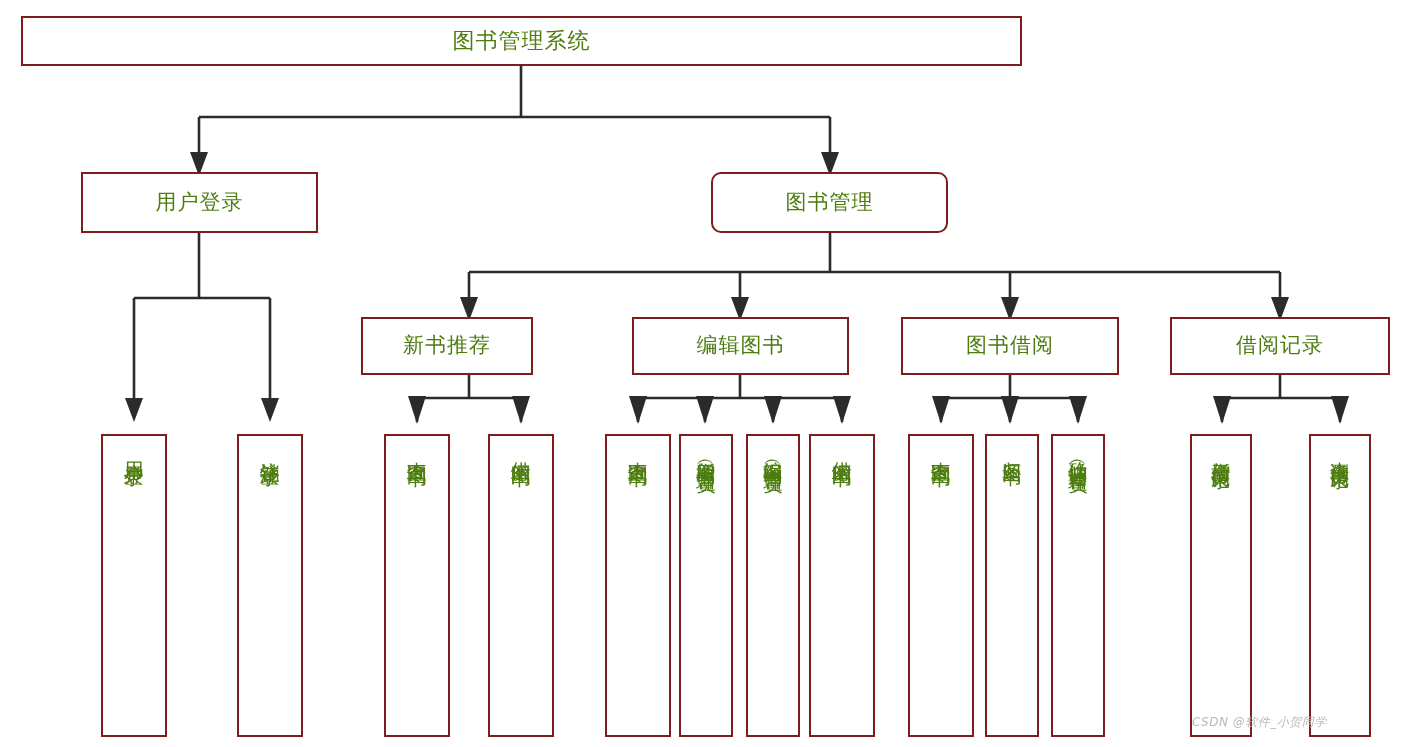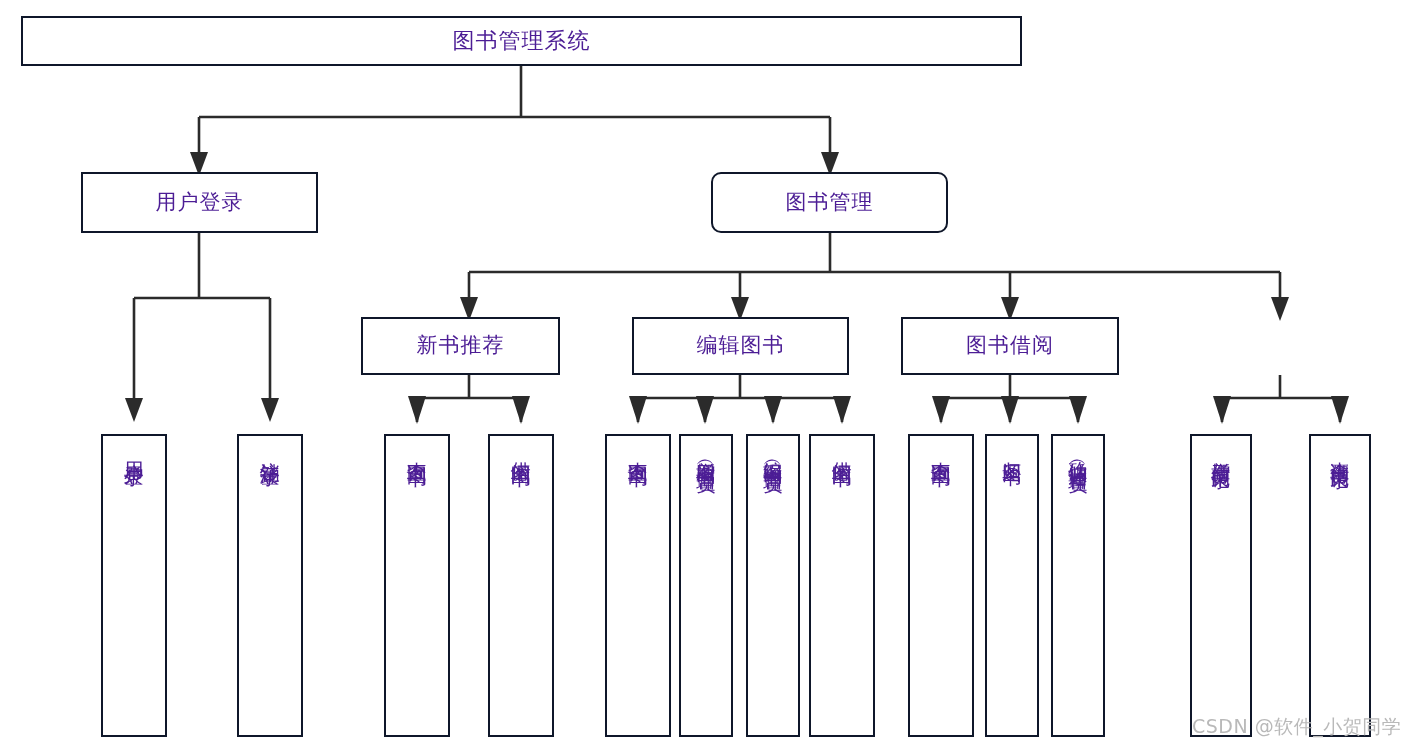--- a/index.html
+++ b/index.html
@@ -22,26 +22,26 @@
     position: absolute;
     left: 0;
     top: 0;
     width: 1405px;
     height: 747px;
     pointer-events: none;
   }
   .node {
     position: absolute;
     box-sizing: border-box;
-    border: 2px solid #0f172a;
+    border: 2px solid #7f1d1d;
     background: #ffffff;
     display: flex;
     align-items: center;
     justify-content: center;
-    color: #4c1d95;
+    color: #4d7c0f;
   }
   .node.h {
     
     font-size: 21px;
     letter-spacing: 1px;
     line-height: 1.1;
   }
   .node.root {
     font-size: 22px;
   }
@@ -57,25 +57,26 @@
     writing-mode: vertical-rl;
     text-orientation: upright;
     -webkit-writing-mode: vertical-rl;
     line-height: 1.12;
     letter-spacing: 2px;
     white-space: nowrap;
     display: block;
   }
   .watermark {
     position: absolute;
-    font-size: 19px;
+    font-size: 12px;
     color: #b9b9b9;
     white-space: nowrap;
     letter-spacing: 0.5px;
     font-family: "DejaVu Sans", "Liberation Sans", sans-serif;
+    font-style: italic;
   }
 </style>
 </head>
 <body>
 
 <div id="canvas">
 
   <svg id="wires" viewBox="0 0 1405 747">
     <defs>
       <marker id="arrow" viewBox="0 0 12 12" refX="6" refY="10" markerWidth="11" markerHeight="11" orient="auto-start-reverse">
@@ -154,26 +155,27 @@
       <path d="M 1331 396 L 1349 396 L 1340 424 z"></path>
     </g>
   </svg>
 
   <div class="node h root" style="left:21px; top:16px; width:1001px; height:50px;">图书管理系统</div>
 
   <div class="node h" style="left:81px; top:172px; width:237px; height:61px;">用户登录</div>
 
   <div class="node h" style="left:711px; top:172px; width:237px; height:61px;border-radius:10px;">图书管理</div>
 
-  <div class="node h" style="left:361px; top:317px; width:199px; height:58px;">新书推荐</div>
+  <div class="node h" style="left:361px; top:317px; width:172px; height:58px;">新书推荐</div>
 
   <div class="node h" style="left:632px; top:317px; width:217px; height:58px;">编辑图书</div>
 
   <div class="node h" style="left:901px; top:317px; width:218px; height:58px;">图书借阅</div>
 
+  <div class="node h" style="left:1170px; top:317px; width:220px; height:58px;">借阅记录</div>
 
   <div class="node v" style="left:101px; top:434px; width:66px; height:303px;">
     <span class="vtext">用户登录</span>
   </div>
   <div class="node v" style="left:237px; top:434px; width:66px; height:303px;">
     <span class="vtext">注销登录</span>
   </div>
 
   <div class="node v" style="left:384px; top:434px; width:66px; height:303px;">
     <span class="vtext">查询图书</span>

